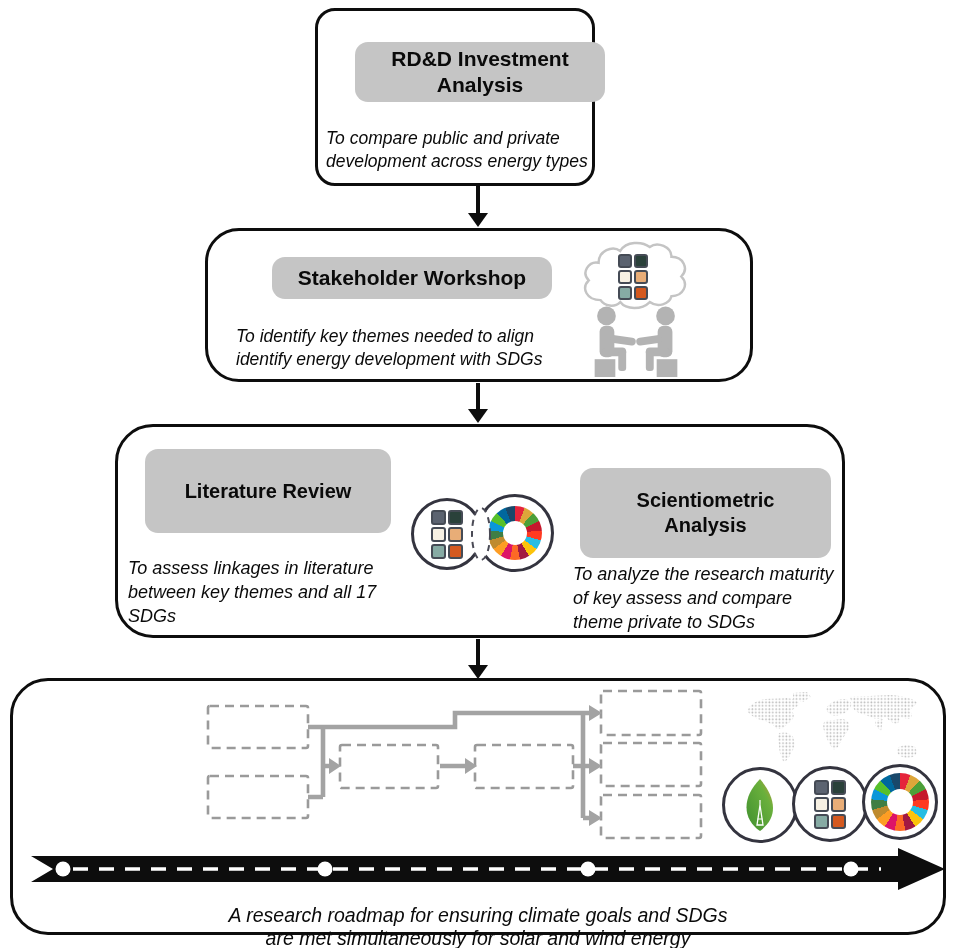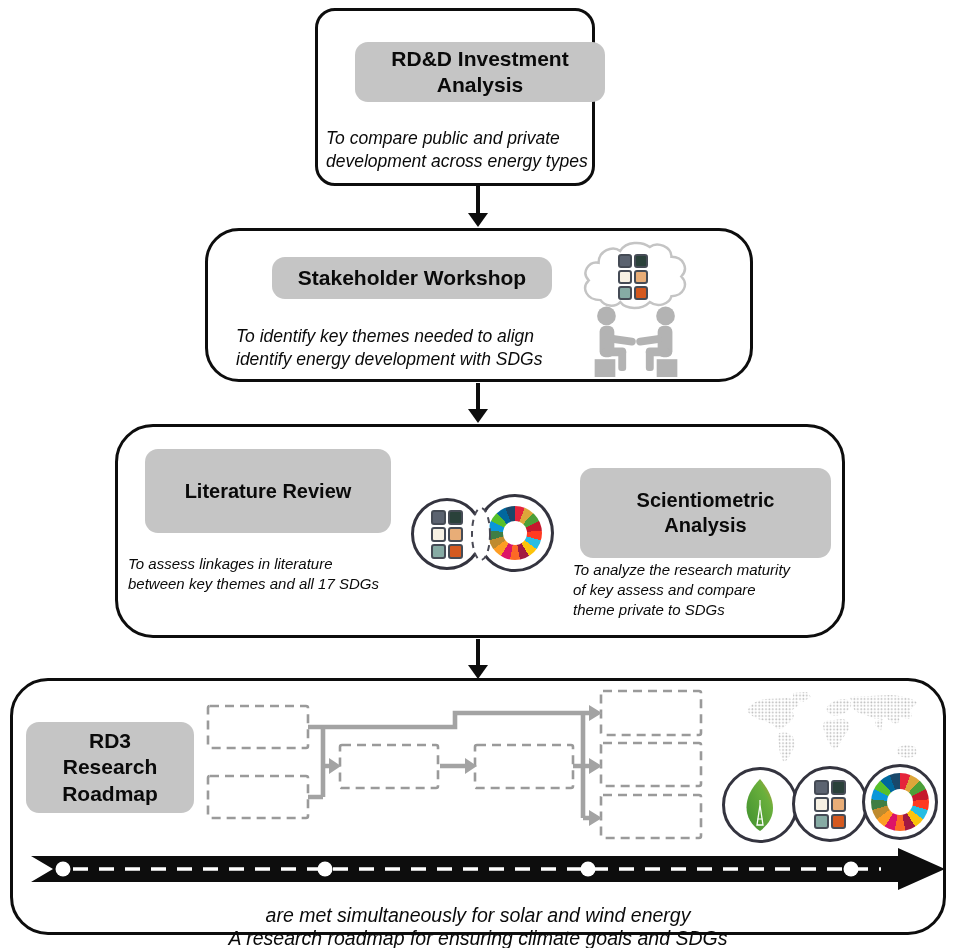--- a/index.html
+++ b/index.html
@@ -67,21 +67,21 @@
   .gc2{left:779px;top:85px;}
   .gc3{left:849px;top:83px;}
   .timeline-svg{position:absolute;left:10px;top:167px;}
   .caption{position:absolute;left:0;top:203px;width:100%;text-align:center;font-style:italic;
     font-size:19.5px;line-height:1.18;color:#0a0a0a;}
   .caption span{display:block;}
   
   .t21{font-size:21px;}
   .t20{font-size:20px;}
   .d17{font-size:17.5px;}
-  .d16{font-size:15px;}
+  .d16{font-size:18px;}
 </style>
 </head>
 <body>
 
 <div class="canvas">
 
   <section class="stage stage1">
     <div class="pill t21" style="left:37px;top:31px;width:250px;height:60px;">
       <span>RD&amp;D Investment Analysis</span>
     </div>
@@ -169,23 +169,20 @@
     <p class="desc d16" style="left:455px;top:118px;width:266px;">
       <span>To analyze the research maturity</span>
       <span>of key assess and compare</span>
       <span>theme private to SDGs</span>
     </p>
   </section>
 
   <div class="v-arrow arrow3"></div>
 
   <section class="stage stage4">
-    <div class="pill t21" style="left:13px;top:41px;width:168px;height:91px;">
-      <span>RD3 Research Roadmap</span>
-    </div>
 
     <svg class="flow-svg" viewBox="0 0 510 160" width="510" height="160">
       <rect class="flow-dash" x="5" y="19" width="100" height="42" rx="2"></rect>
       <rect class="flow-dash" x="5" y="89" width="100" height="42" rx="2"></rect>
       <rect class="flow-dash" x="137" y="58" width="98" height="43" rx="2"></rect>
       <rect class="flow-dash" x="272" y="58" width="98" height="43" rx="2"></rect>
       <rect class="flow-dash" x="398" y="4" width="100" height="44" rx="2"></rect>
       <rect class="flow-dash" x="398" y="56" width="100" height="43" rx="2"></rect>
       <rect class="flow-dash" x="398" y="108" width="100" height="43" rx="2"></rect>
       <path class="flow-line" d="M105 40 H120 M105 110 H120 M120 40 V110 M120 79 H127"></path>
@@ -250,18 +247,18 @@
       <line x1="50" y1="21" x2="858" y2="21" stroke="#ffffff" stroke-width="3.6" stroke-dasharray="15 11"></line>
       <g fill="#ffffff">
         <circle cx="40" cy="21" r="7.5"></circle>
         <circle cx="302" cy="21" r="7.5"></circle>
         <circle cx="565" cy="21" r="7.5"></circle>
         <circle cx="828" cy="21" r="7.5"></circle>
       </g>
     </svg>
 
     <p class="caption">
+      <span>A research roadmap for ensuring climate goals and SDGs</span>
       <span>are met simultaneously for solar and wind energy</span>
-      <span>A research roadmap for ensuring climate goals and SDGs</span>
     </p>
   </section>
 
 </div>
 
 </body></html>

